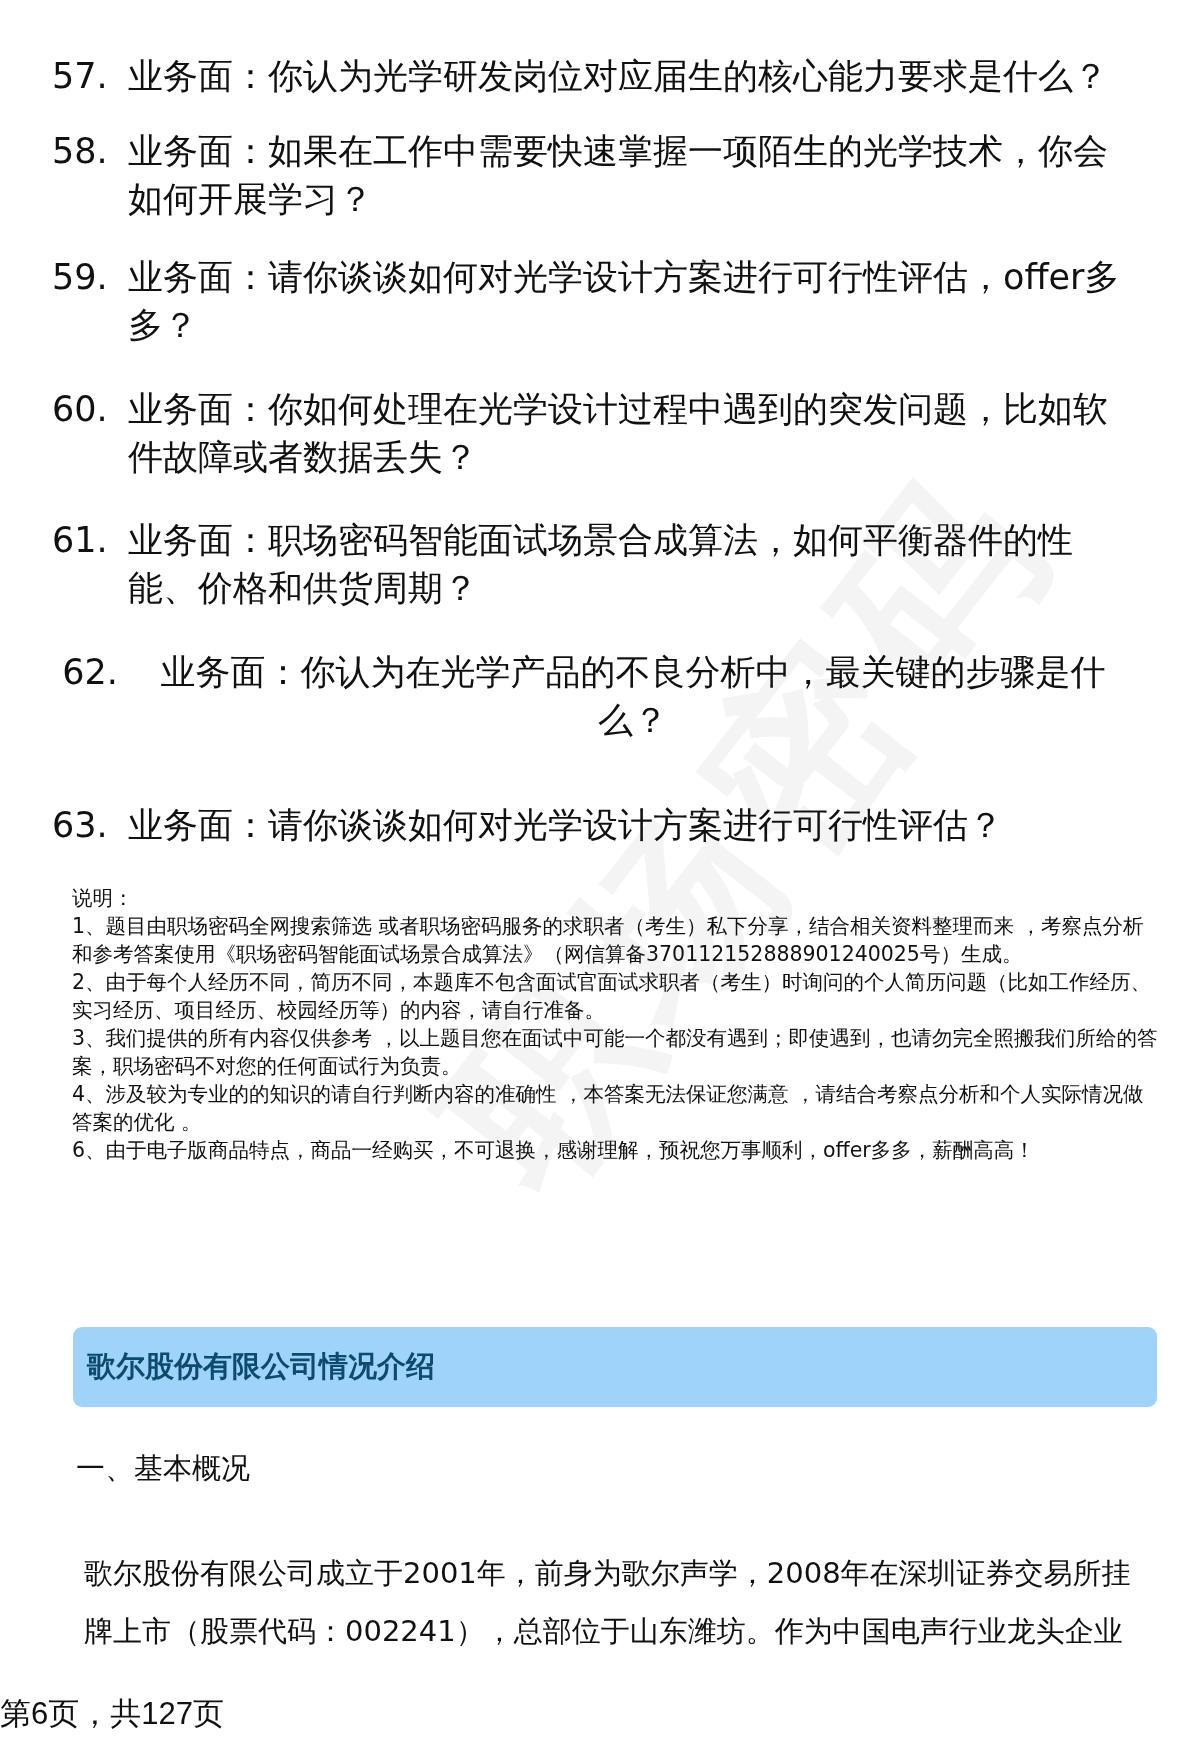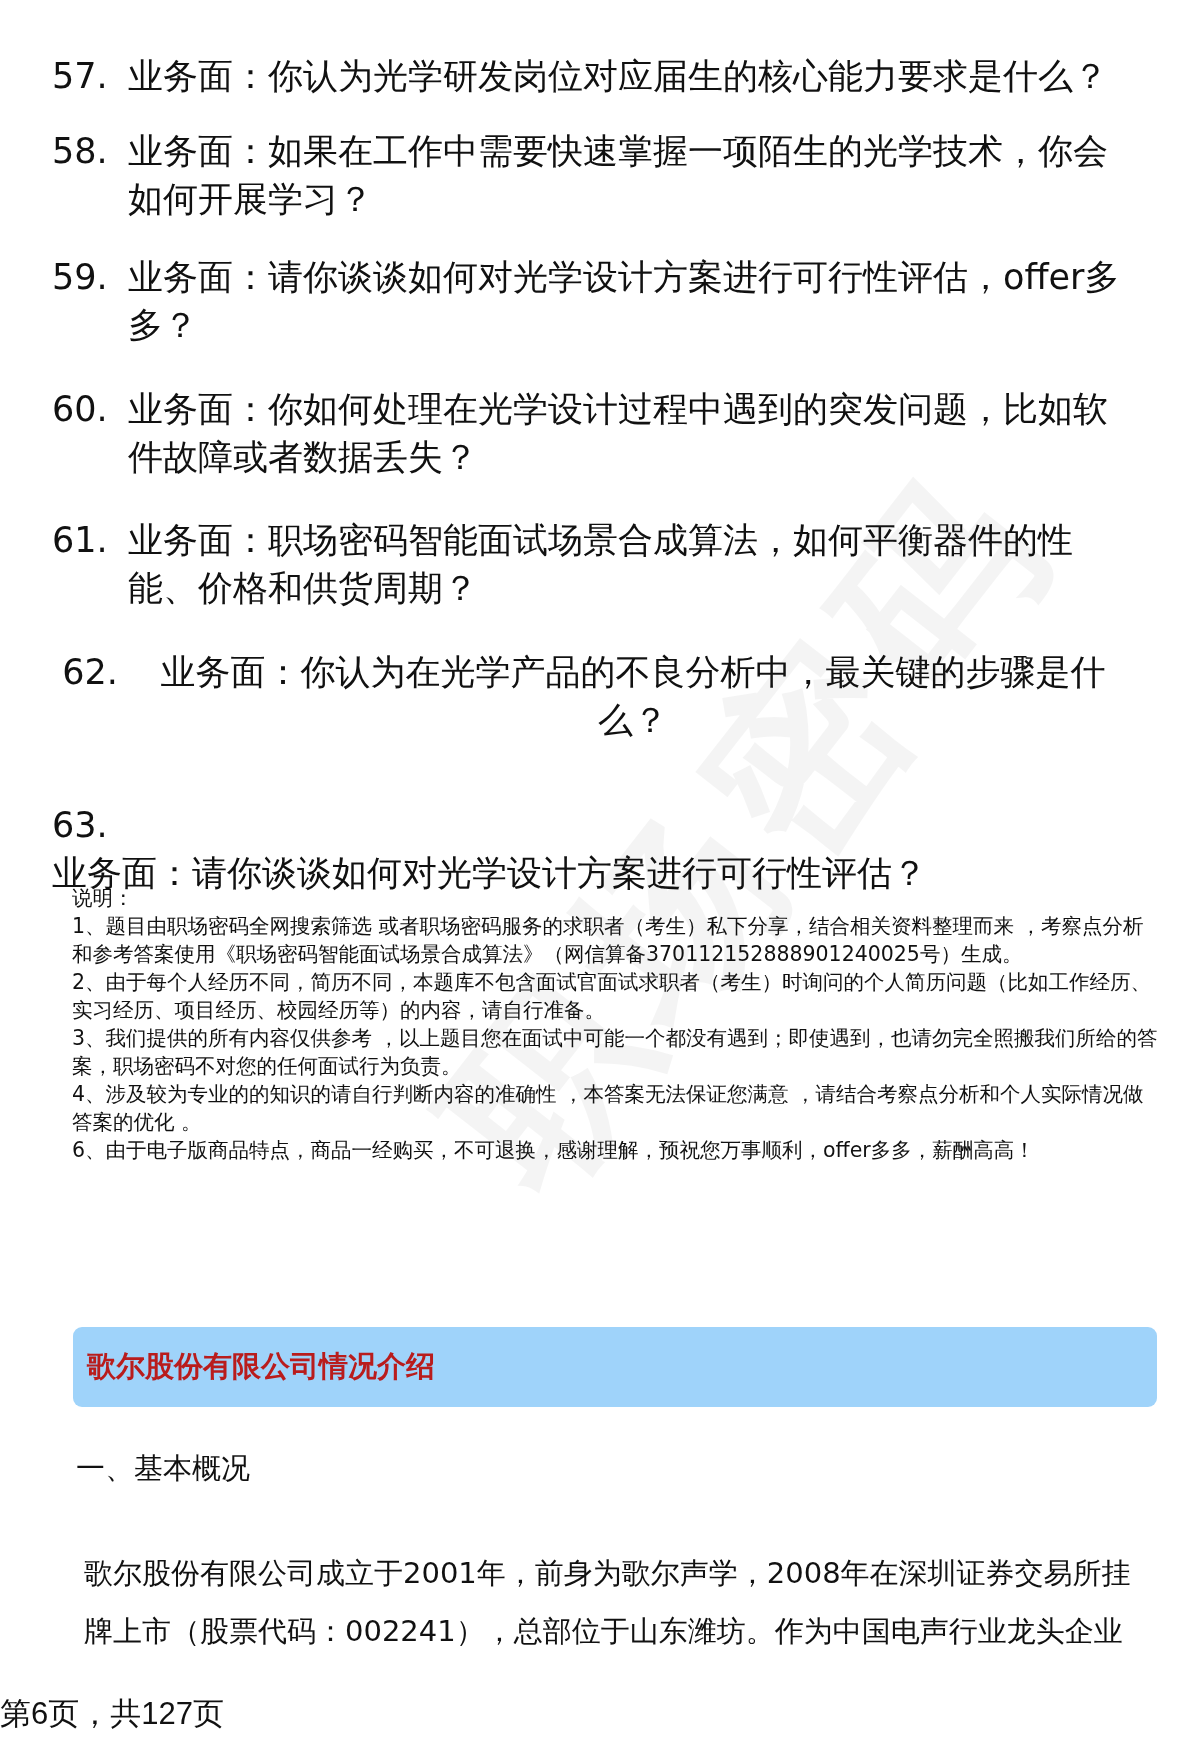--- a/index.html
+++ b/index.html
@@ -27,21 +27,21 @@
       position: absolute; left: 72px; top: 884px; width: 1090px;
       font-size: 20.5px; line-height: 28px; z-index: 1;
     }
     .notes p { margin: 0; }
     .banner {
       position: absolute; left: 73px; top: 1327px; width: 1084px; height: 80px;
       background: #9fd3fa; border-radius: 9px; z-index: 1;
       display: flex; align-items: center;
     }
     .banner .title {
-      margin-left: 14px; font-size: 29px; font-weight: bold; color: #b91c1c;
+      margin-left: 14px; font-size: 29px; font-weight: bold; color: #0c4a6e;
     }
     .section-heading {
       position: absolute; left: 76px; top: 1448px;
       font-size: 29px; line-height: 40px; z-index: 1;
     }
     .body-text {
       position: absolute; left: 72px; top: 1532px; width: 1090px;
       font-size: 29px; line-height: 58px; z-index: 1;
     }
     .body-text p { margin: 12px; }
@@ -74,21 +74,21 @@
     <span class="text">业务面：你如何处理在光学设计过程中遇到的突发问题，比如软件故障或者数据丢失？</span>
   </div>
   <div class="q" style="top:516px;">
     <span class="num">61.</span>
     <span class="text">业务面：职场密码智能面试场景合成算法，如何平衡器件的性能、价格和供货周期？</span>
   </div>
   <div class="q" style="top:648px;text-align:center;">
     <span class="num">62.</span>
     <span class="text">业务面：你认为在光学产品的不良分析中，最关键的步骤是什么？</span>
   </div>
-  <div class="q" style="top:801px;flex-direction:column;">
+  <div class="q" style="top:801px;">
     <span class="num">63.</span>
     <span class="text">业务面：请你谈谈如何对光学设计方案进行可行性评估？</span>
   </div>
 </div>
 
 <div class="notes">
   <p>说明：</p>
   <p>1、题目由职场密码全网搜索筛选 或者职场密码服务的求职者（考生）私下分享，结合相关资料整理而来 ，考察点分析和参考答案使用《职场密码智能面试场景合成算法》（网信算备370112152888901240025号）生成。</p>
   <p>2、由于每个人经历不同，简历不同，本题库不包含面试官面试求职者（考生）时询问的个人简历问题（比如工作经历、实习经历、项目经历、校园经历等）的内容，请自行准备。</p>
   <p>3、我们提供的所有内容仅供参考 ，以上题目您在面试中可能一个都没有遇到；即使遇到，也请勿完全照搬我们所给的答案，职场密码不对您的任何面试行为负责。</p>

